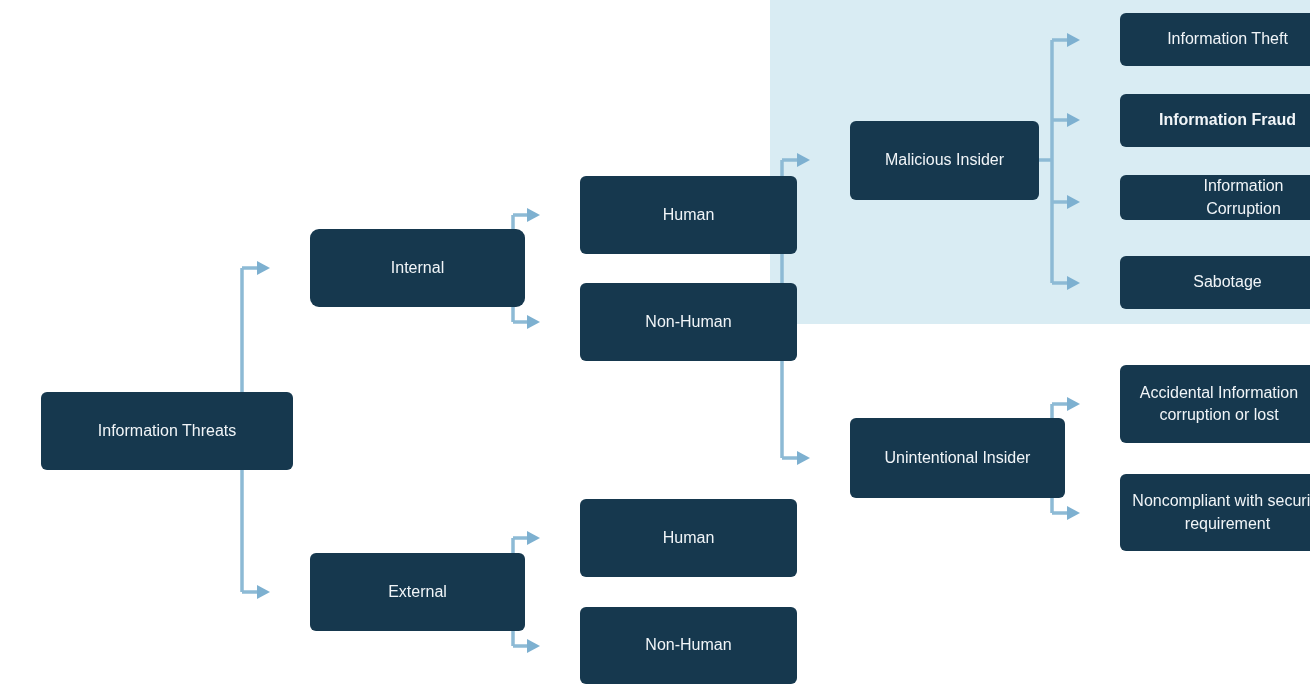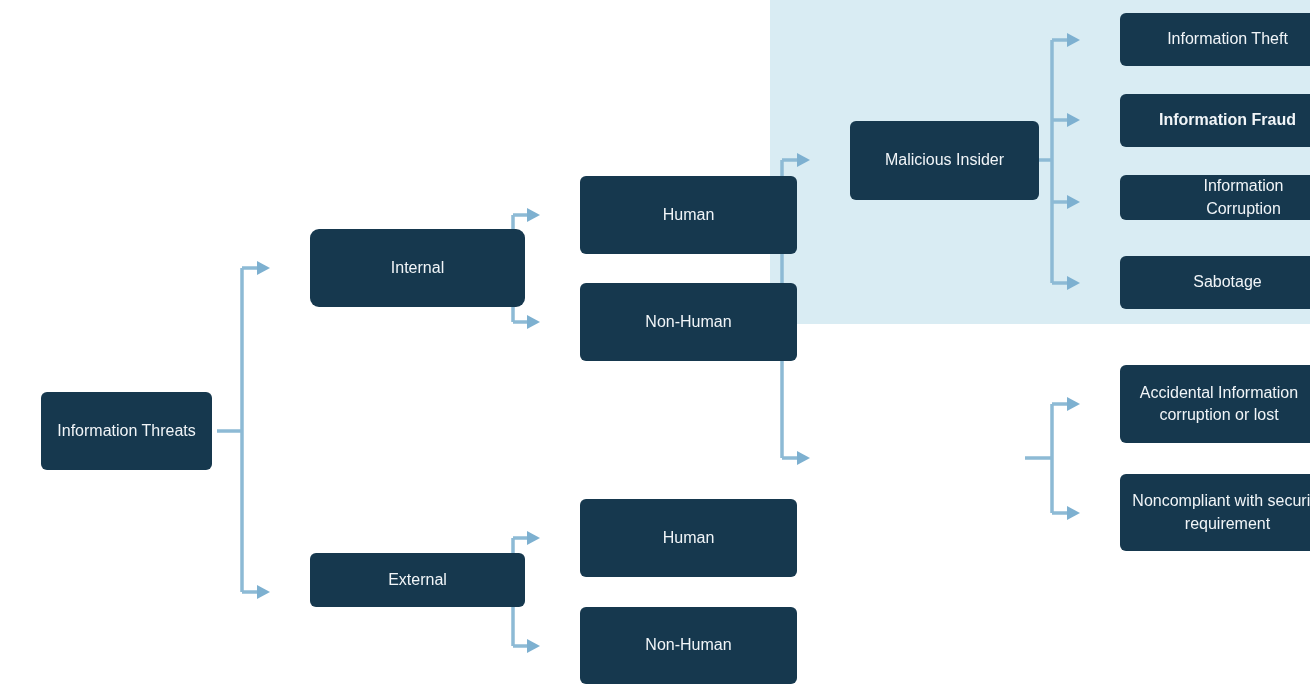--- a/index.html
+++ b/index.html
@@ -66,36 +66,37 @@
     <polygon class="arrowhead" points="797,153 810,160 797,167"></polygon>
     <polygon class="arrowhead" points="797,451 810,458 797,465"></polygon>
     <polygon class="arrowhead" points="1067,33 1080,40 1067,47"></polygon>
     <polygon class="arrowhead" points="1067,113 1080,120 1067,127"></polygon>
     <polygon class="arrowhead" points="1067,195 1080,202 1067,209"></polygon>
     <polygon class="arrowhead" points="1067,276 1080,283 1067,290"></polygon>
     <polygon class="arrowhead" points="1067,397 1080,404 1067,411"></polygon>
     <polygon class="arrowhead" points="1067,506 1080,513 1067,520"></polygon>
   </svg>
 
-  <div class="node" style="left:1px;top:392px;width:171px;height:78px;">Information Threats</div>
+  <div class="node" style="left:1px;top:392px;width:252px;height:78px;">Information Threats</div>
 
   <div class="node" style="left:270px;top:229px;width:215px;height:78px;border-radius:9px;">Internal</div>
 
-  <div class="node" style="left:270px;top:553px;width:215px;height:54px;">External</div>
+  <div class="node" style="left:270px;top:553px;width:215px;height:78px;">External</div>
 
   <div class="node" style="left:540px;top:176px;width:217px;height:78px;">Human</div>
 
   <div class="node" style="left:540px;top:283px;width:217px;height:78px;">Non-Human</div>
 
   <div class="node" style="left:540px;top:499px;width:217px;height:78px;">Human</div>
 
   <div class="node" style="left:540px;top:607px;width:217px;height:77px;">Non-Human</div>
 
   <div class="node" style="left:810px;top:121px;width:189px;height:79px;">Malicious Insider</div>
 
+  <div class="node" style="left:810px;top:418px;width:215px;height:80px;">Unintentional Insider</div>
 
   <div class="node" style="left:1080px;top:13px;width:215px;height:53px;">Information Theft</div>
 
   <div class="node" style="left:1080px;top:94px;width:215px;height:53px;font-weight:bold;">Information Fraud</div>
 
   <div class="node" style="left:1080px;top:175px;width:215px;height:45px;padding-left:44px;">Information Corruption</div>
 
   <div class="node" style="left:1080px;top:256px;width:215px;height:53px;">Sabotage</div>
 
   <div class="node" style="left:1080px;top:365px;width:198px;height:78px;">Accidental Information corruption or lost</div>

